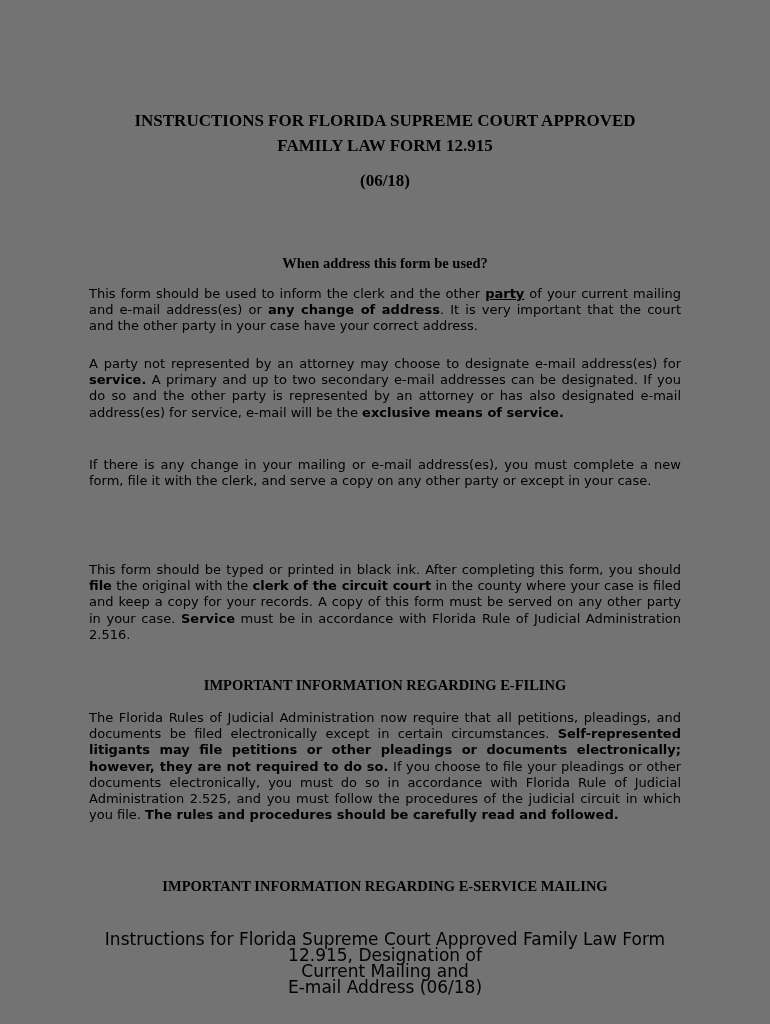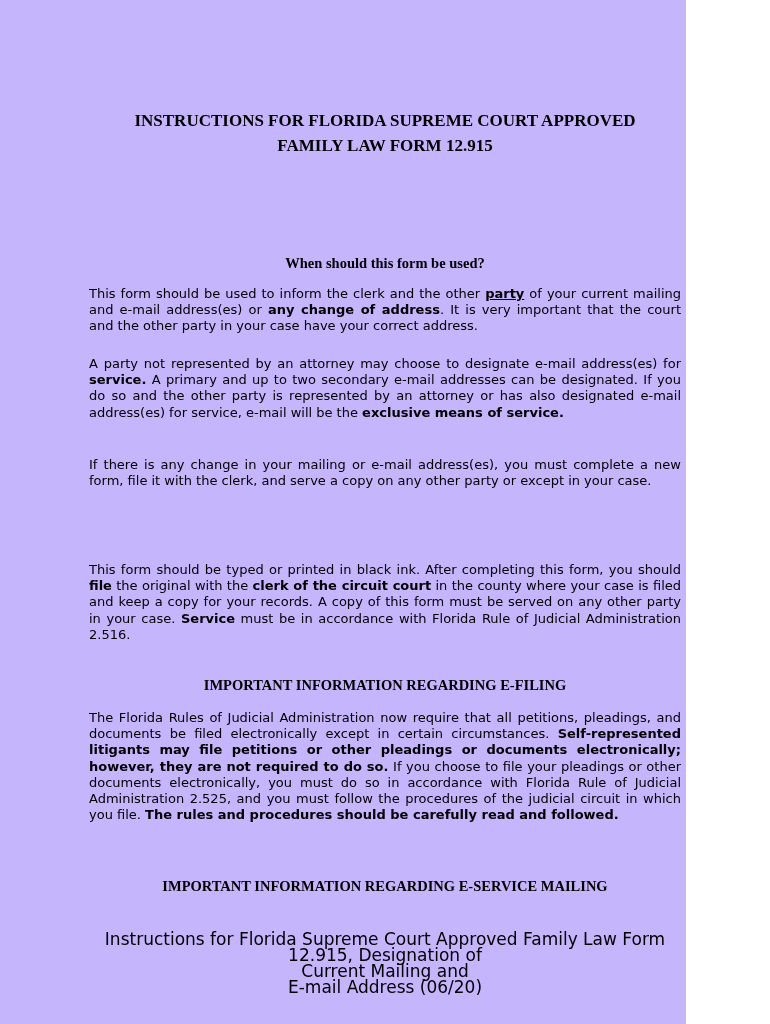--- a/index.html
+++ b/index.html
@@ -14,23 +14,23 @@
     overflow: hidden;
     font-family: "DejaVu Sans", sans-serif;
     color: #000000;
     -webkit-font-smoothing: antialiased;
   }
 
   #page {
     position: absolute;
     left: 0;
     top: 0;
-    width: 686px;
+    width: 770px;
     height: 1024px;
-    background: #c4b5fd;
+    background: #737373;
   }
 
   
   .col {
     position: absolute;
     left: 89px;
     width: 592px;
   }
 
   
@@ -104,38 +104,39 @@
   #footer-block     { top: 931px; }
 </style>
 </head>
 <body>
 
 <div id="page">
 
   <div id="title-block" class="col doc-title">
     <span class="title-line">INSTRUCTIONS FOR FLORIDA SUPREME COURT APPROVED</span>
     <span class="title-line">FAMILY LAW FORM 12.915</span>
+    <span class="title-rev">(06/18)</span>
   </div>
 
-  <div id="h-when" class="col section-heading">When should this form be used?</div>
+  <div id="h-when" class="col section-heading">When address this form be used?</div>
 
   <div id="p-inform" class="col para"><span>This form should be used to inform the clerk and the other </span><span class="bu">party</span><span> of your current mailing and e-mail address(es) or </span><b>any change of address</b><span>.  It is very important that the court and the other party in your case have your correct address.</span></div>
 
   <div id="p-service" class="col para"><span>A party not represented by an attorney may choose to designate e-mail address(es) for </span><b>service.</b><span>  A primary and up to two secondary e-mail addresses can be designated. If you do so and the other party is represented by an attorney or has also designated e-mail address(es) for service, e-mail will be the </span><b>exclusive means of service.</b></div>
 
   <div id="p-change" class="col para">If there is any change in your mailing or e-mail address(es), you must complete a new form, file it with the clerk, and serve a copy on any other party or except in your case.</div>
 
 
   <div id="p-next" class="col para"><span>This form should be typed or printed in black ink.  After completing this form, you should </span><b>file</b><span> the original with the </span><b>clerk of the circuit court</b><span> in the county where your case is filed and keep a copy for your records.  A copy of this form must be served on any other party in your case.  </span><b>Service</b><span> must be in accordance with Florida Rule of Judicial Administration 2.516.</span></div>
 
   <div id="h-efiling" class="col section-heading">IMPORTANT INFORMATION REGARDING E-FILING</div>
 
   <div id="p-efiling" class="col para"><span>The Florida Rules of Judicial Administration now require that all petitions, pleadings, and documents be filed electronically except in certain circumstances. </span><b>Self-represented litigants may file petitions or other pleadings or documents electronically; however, they are not required to do so.</b><span> If you choose to file your pleadings or other documents electronically, you must do so in accordance with Florida Rule of Judicial Administration 2.525, and you must follow the procedures of the judicial circuit in which you file. </span><b>The rules and procedures should be carefully read and followed.</b></div>
 
   <div id="h-eservice" class="col section-heading">IMPORTANT INFORMATION REGARDING E-SERVICE MAILING</div>
 
   <div id="footer-block" class="col footer">
     <span class="footer-line">Instructions for Florida Supreme Court Approved Family Law Form 12.915, Designation of</span>
     <span class="footer-line">Current Mailing and</span>
-    <span class="footer-line">E-mail Address (06/20)</span>
+    <span class="footer-line">E-mail Address (06/18)</span>
   </div>
 
 </div>
 
 </body></html>

